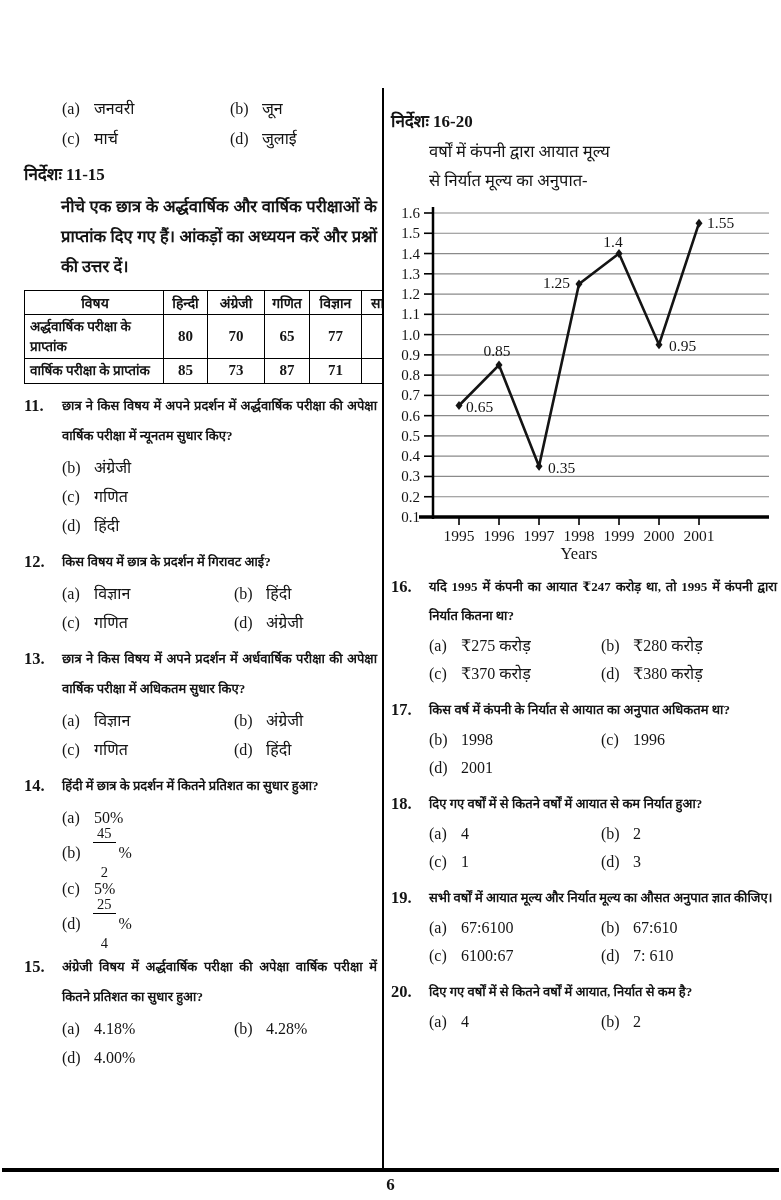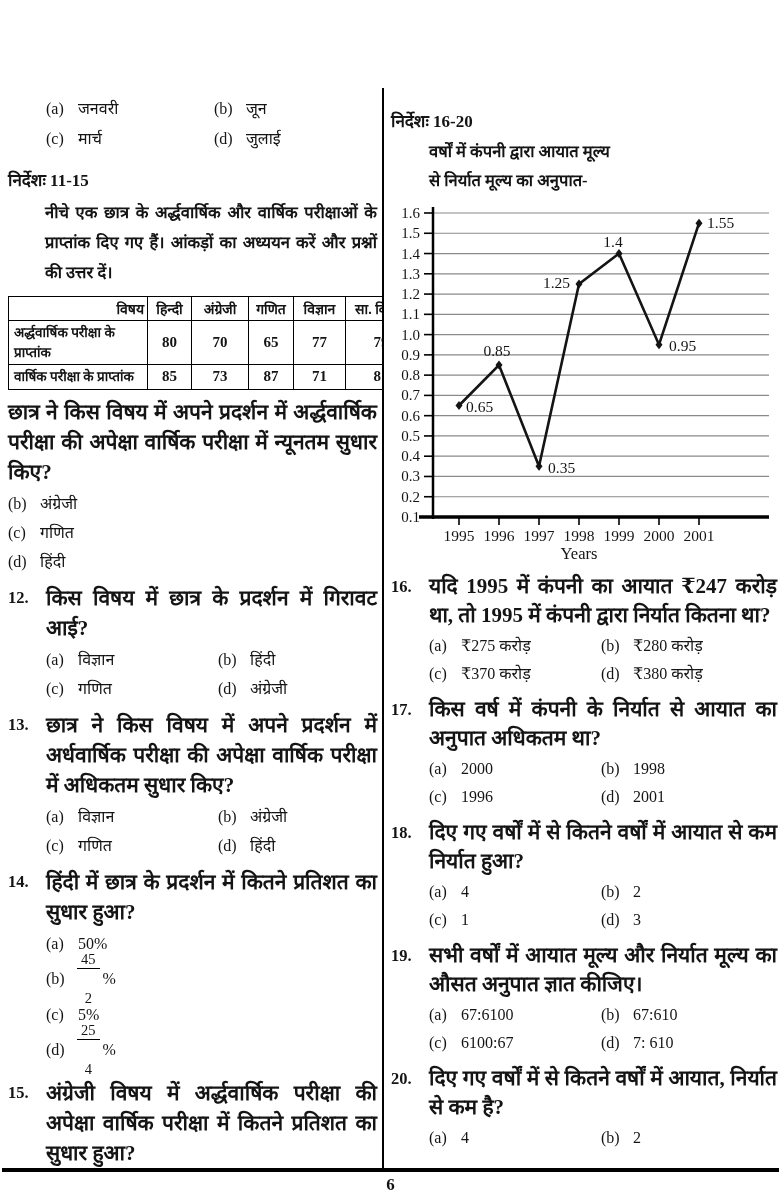--- a/index.html
+++ b/index.html
@@ -4,47 +4,47 @@
 <style>
   html,body{margin:0;padding:0;}
   body{
     width:781px;height:1200px;background:#ffffff;
     font-family:"Liberation Serif","DejaVu Serif",serif;color:#141414;
     -webkit-font-smoothing:antialiased;
   }
   .sheet{position:relative;width:781px;height:1200px;background:#fff;overflow:hidden;}
   .columns{position:absolute;top:88px;left:0;width:781px;height:1080px;display:flex;overflow:hidden;}
   .col{box-sizing:border-box;overflow:hidden;}
-  .col-left{width:384px;border-right:2px solid #000;padding:4px 5px 0 8px;}
+  .col-left{width:384px;border-right:2px solid #000;padding:4px 5px 0 24px;}
   .col-right{flex:1;padding:4px 4px 0 7px;}
   .bottom-rule{position:absolute;top:1168px;left:2px;right:2px;height:4px;background:#000;}
   .page-num{position:absolute;top:1175px;left:0;width:781px;text-align:center;font-weight:bold;font-size:17px;}
 
-  .sec-header{font-weight:bold;font-size:17px;line-height:30px;margin-top:12px;}
+  .sec-header{font-weight:bold;font-size:17px;line-height:30px;margin-top:6px;}
   .intro{font-weight:600;font-size:16.5px;line-height:30px;text-align:justify;padding-left:37px;margin-top:2px;}
   .col-right .intro{line-height:29px;padding-left:38px;}
-  .intro-line{font-weight:700;font-size:16.5px;line-height:29px;padding-left:38px;}
+  .intro-line{font-weight:400;font-size:16.5px;line-height:29px;padding-left:38px;}
 
   
   .carry{margin-left:38px;display:grid;grid-template-columns:168px 1fr;margin-top:2px;}
   .carry .opt{line-height:30px;}
 
   
   table.marks{border-collapse:collapse;width:371px;margin-top:8px;table-layout:fixed;}
   table.marks th,table.marks td{border:1.8px solid #000;padding:2px 3px;}
   table.marks th{font-size:14px;font-weight:600;text-align:center;}
-  table.marks th.subj{text-align:right;padding-left:5px;}
+  table.marks th.subj{text-align:center;padding-left:5px;}
   table.marks td.rlabel{font-size:13.5px;font-weight:600;line-height:1.45;padding-left:5px;border-radius:13px;}
   table.marks td.val{font-size:15px;font-weight:bold;text-align:center;}
 
   
   .q{display:flex;margin-top:7px;}
   .q-num{width:38px;flex-shrink:0;font-weight:bold;font-size:16.5px;line-height:30px;}
   .q-body{flex:1;min-width:0;}
-  .q-text{font-weight:600;font-size:21px;line-height:30px;text-align:justify;}
+  .q-text{font-weight:600;font-size:13px;line-height:30px;text-align:justify;}
   .col-right .q-text{line-height:29px;}
   .opts{margin-top:2px;}
   .opt{font-size:16px;line-height:29px;white-space:nowrap;}
   .col-right .opt{line-height:28px;}
   .opts.two{display:grid;grid-template-columns:172px 1fr;}
   .opt-label{display:inline-block;min-width:28px;}
   .opt-text{margin-left:4px;}
   .opt.frac-row{display:flex;align-items:center;height:42px;white-space:nowrap;}
   .frac{display:inline-flex;flex-direction:column;text-align:center;font-size:14.5px;line-height:17px;margin:0 3px;vertical-align:middle;gap:21px;}
   .fnum{border-bottom:1.6px solid #000;padding:0 4px;}
@@ -95,20 +95,21 @@
           <td class="val">85</td>
           <td class="val">73</td>
           <td class="val">87</td>
           <td class="val">71</td>
           <td class="val">81</td>
         </tr>
       </tbody>
         </table>
 
       <div class="q">
+        <div class="q-num">11.</div>
         <div class="q-body">
           <div class="q-text">छात्र ने किस विषय में अपने प्रदर्शन में अर्द्धवार्षिक परीक्षा की अपेक्षा वार्षिक परीक्षा में न्यूनतम सुधार किए?</div>
           <div class="opts">
             <div class="opt"><span class="opt-label">(b)</span><span class="opt-text">अंग्रेजी</span></div>
             <div class="opt"><span class="opt-label">(c)</span><span class="opt-text">गणित</span></div>
             <div class="opt"><span class="opt-label">(d)</span><span class="opt-text">हिंदी</span></div>
           </div>
         </div>
       </div>
 
@@ -280,21 +281,20 @@
             <div class="opt"><span class="opt-label">(d)</span><span class="opt-text">₹380 करोड़</span></div>
           </div>
         </div>
       </div>
 
       <div class="q">
         <div class="q-num">17.</div>
         <div class="q-body">
           <div class="q-text">किस वर्ष में कंपनी के निर्यात से आयात का अनुपात अधिकतम था?</div>
           <div class="opts two">
-            <div class="opt"><span class="opt-label">(a)</span><span class="opt-text">2000</span></div>
             <div class="opt"><span class="opt-label">(b)</span><span class="opt-text">1998</span></div>
             <div class="opt"><span class="opt-label">(c)</span><span class="opt-text">1996</span></div>
             <div class="opt"><span class="opt-label">(d)</span><span class="opt-text">2001</span></div>
           </div>
         </div>
       </div>
 
       <div class="q">
         <div class="q-num">18.</div>
         <div class="q-body">

